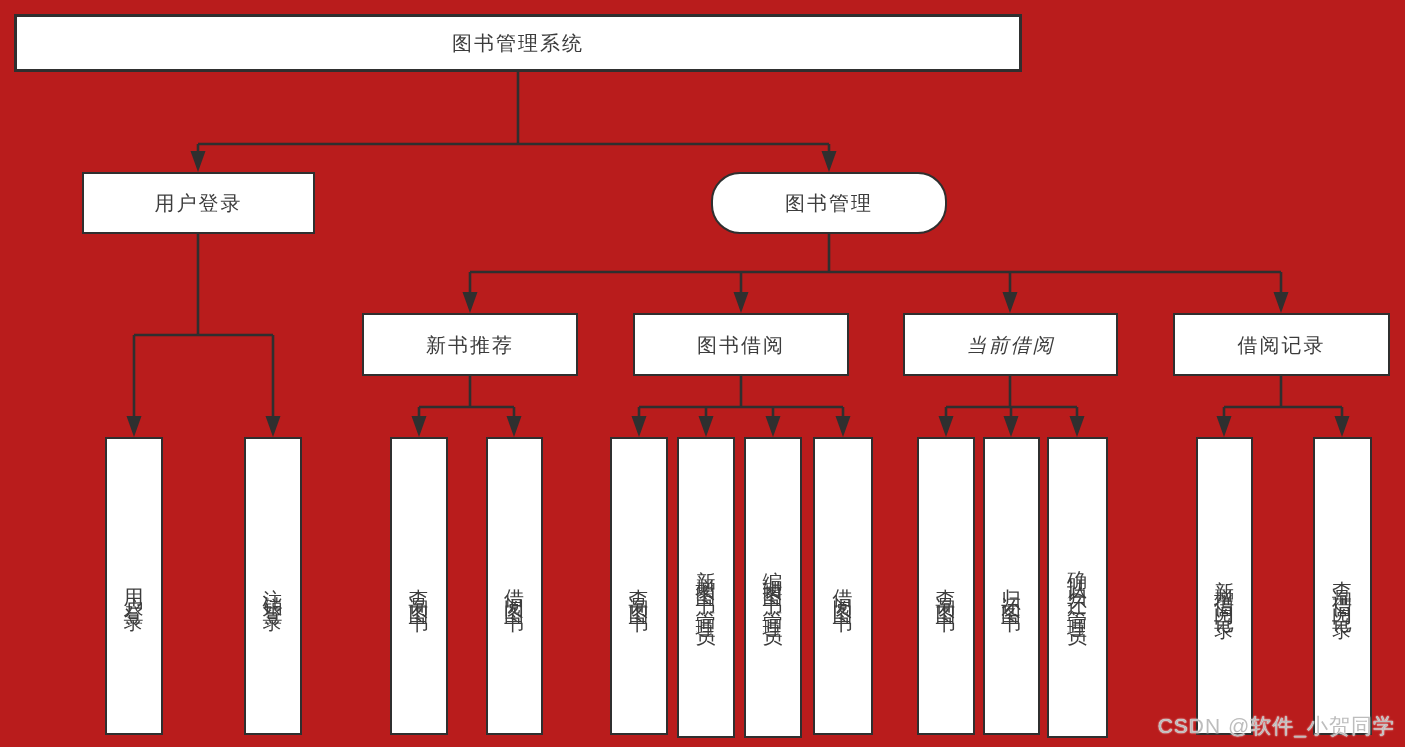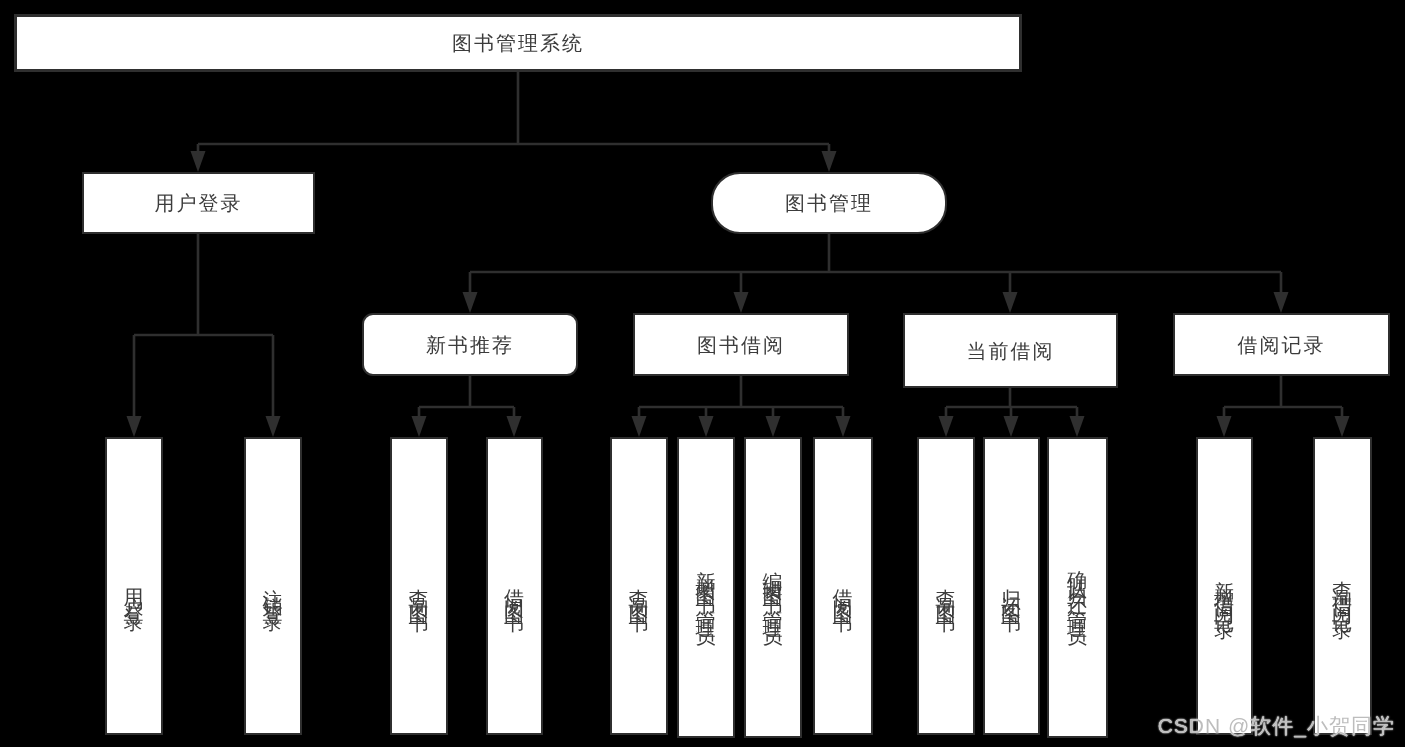--- a/index.html
+++ b/index.html
@@ -5,21 +5,21 @@
   html, body {
     margin: 0;
     padding: 0;
     background: #ffffff;
     font-family: "Liberation Sans", "DejaVu Sans", sans-serif;
   }
   #stage {
     position: relative;
     width: 1405px;
     height: 747px;
-    background: #000000;
+    background: #b91c1c;
     overflow: hidden;
   }
   #connectors {
     position: absolute;
     left: 0;
     top: 0;
     width: 1405px;
     height: 747px;
     pointer-events: none;
   }
@@ -120,23 +120,23 @@
       <polygon points="1224,437 1216.5,416 1231.5,416" fill="#2f2f2f"></polygon>
       <line x1="1342" y1="407" x2="1342" y2="423" stroke="#2f2f2f" stroke-width="2.6"></line>
       <polygon points="1342,437 1334.5,416 1349.5,416" fill="#2f2f2f"></polygon>
     </svg>
 
   <div class="node h-node root-node" style="left:14px; top:14px; width:1008px; height:58px;">图书管理系统</div>
 
   <div class="node h-node" style="left:82px; top:172px; width:233px; height:62px;">用户登录</div>
   <div class="node h-node" style="left:711px; top:172px; width:236px; height:62px;border-radius:29px;">图书管理</div>
 
-  <div class="node h-node" style="left:362px; top:313px; width:216px; height:63px;border-radius:11px;">新书推荐</div>
+  <div class="node h-node" style="left:362px; top:313px; width:216px; height:63px;">新书推荐</div>
   <div class="node h-node" style="left:633px; top:313px; width:216px; height:63px;">图书借阅</div>
-  <div class="node h-node" style="left:903px; top:313px; width:215px; height:75px;">当前借阅</div>
+  <div class="node h-node" style="left:903px; top:313px; width:215px; height:63px;font-style:italic;">当前借阅</div>
   <div class="node h-node" style="left:1173px; top:313px; width:217px; height:63px;">借阅记录</div>
 
   <div class="node v-node" style="left:105px; top:437px; width:58px; height:298px;">用户登录</div>
   <div class="node v-node" style="left:244px; top:437px; width:58px; height:298px;">注销登录</div>
 
   <div class="node v-node" style="left:390px; top:437px; width:58px; height:298px;">查询图书</div>
   <div class="node v-node" style="left:486px; top:437px; width:57px; height:298px;">借阅图书</div>
 
   <div class="node v-node" style="left:610px; top:437px; width:58px; height:298px;">查询图书</div>
   <div class="node v-node" style="left:677px; top:437px; width:58px; height:301px;">新增图书（管理员）</div>

